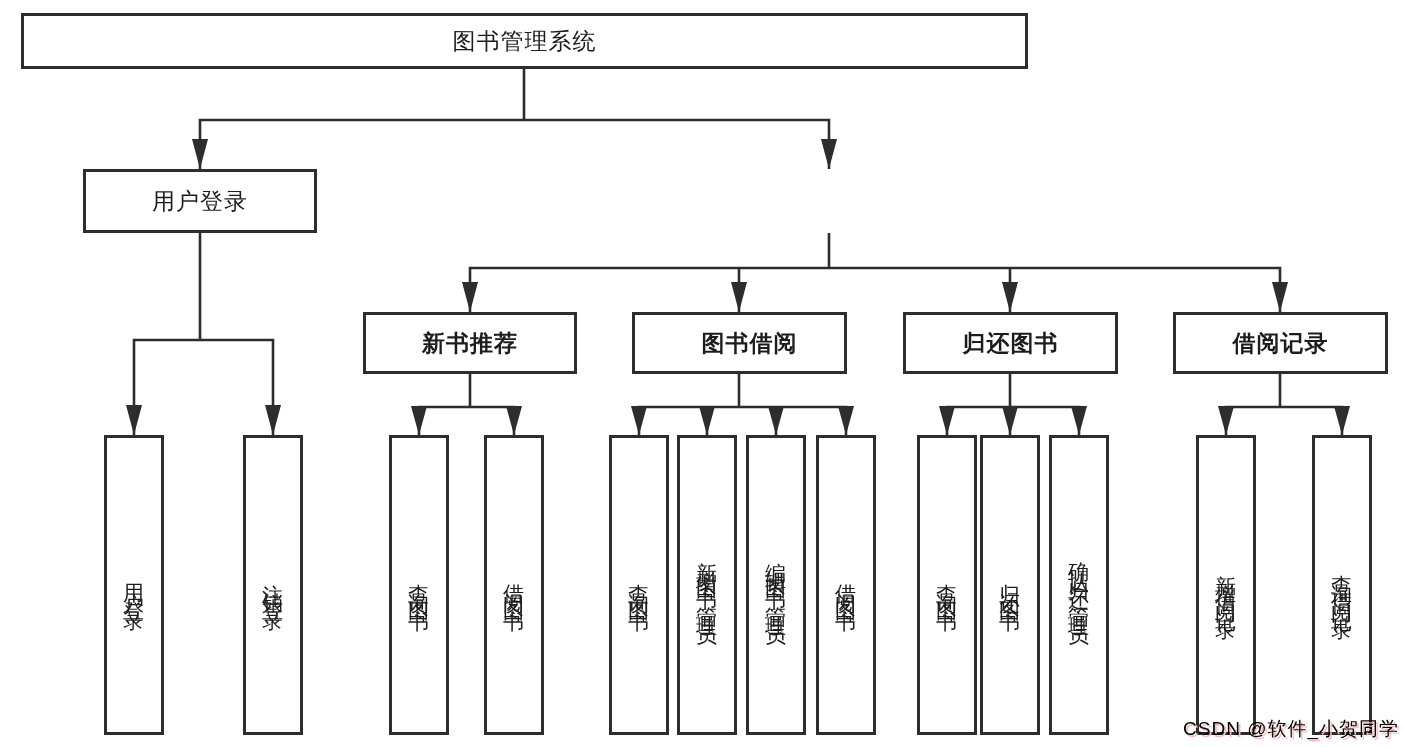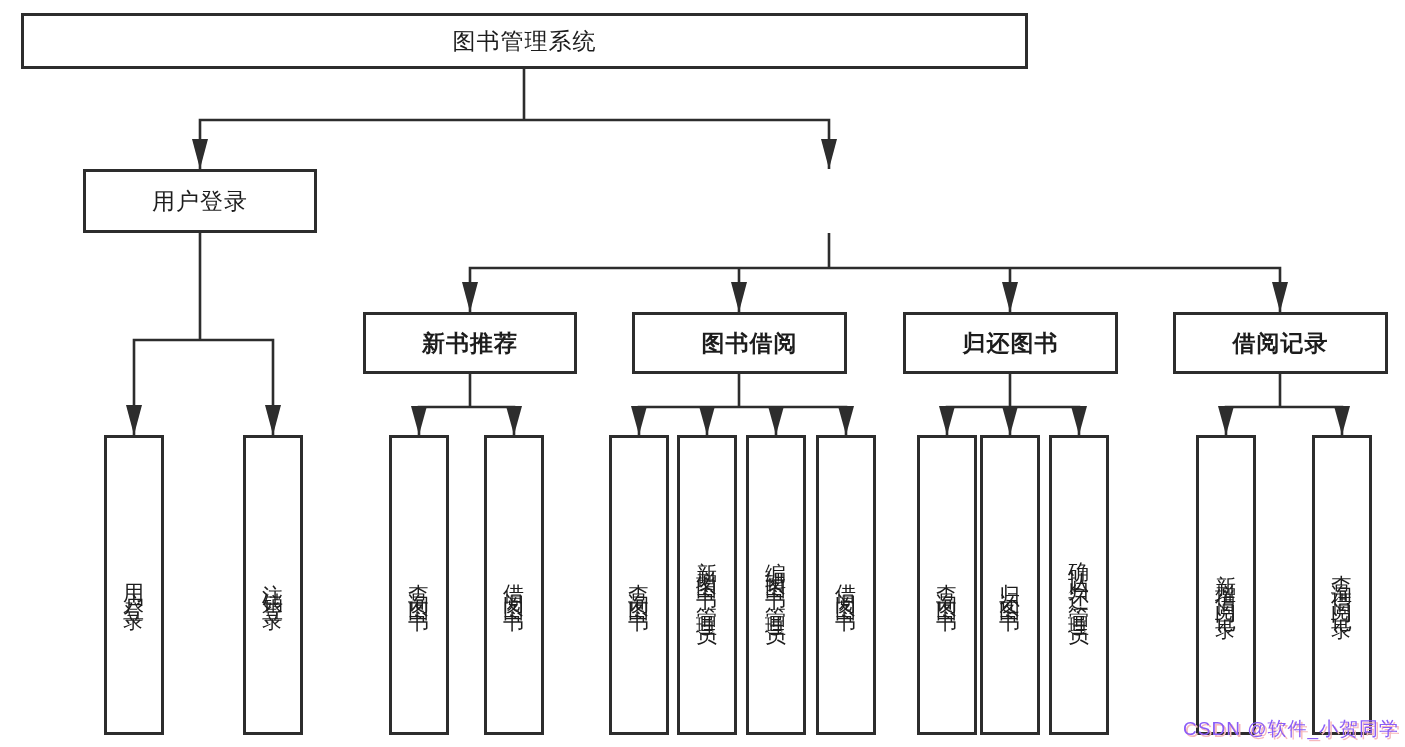--- a/index.html
+++ b/index.html
@@ -49,21 +49,21 @@
     font-size: 21px;
     letter-spacing: 9px;
     color: #1c1c1c;
     line-height: 1;
   }
   .watermark {
     position: absolute;
     right: 6px;
     bottom: 5px;
     font-size: 19px;
-    color: #8b5cf6;
+    color: #000000;
     text-shadow: 2px 2px 0 #f6b9bc;
     letter-spacing: 1px;
     white-space: nowrap;
   }
 </style>
 </head>
 <body>
 
 <div class="canvas">
 

